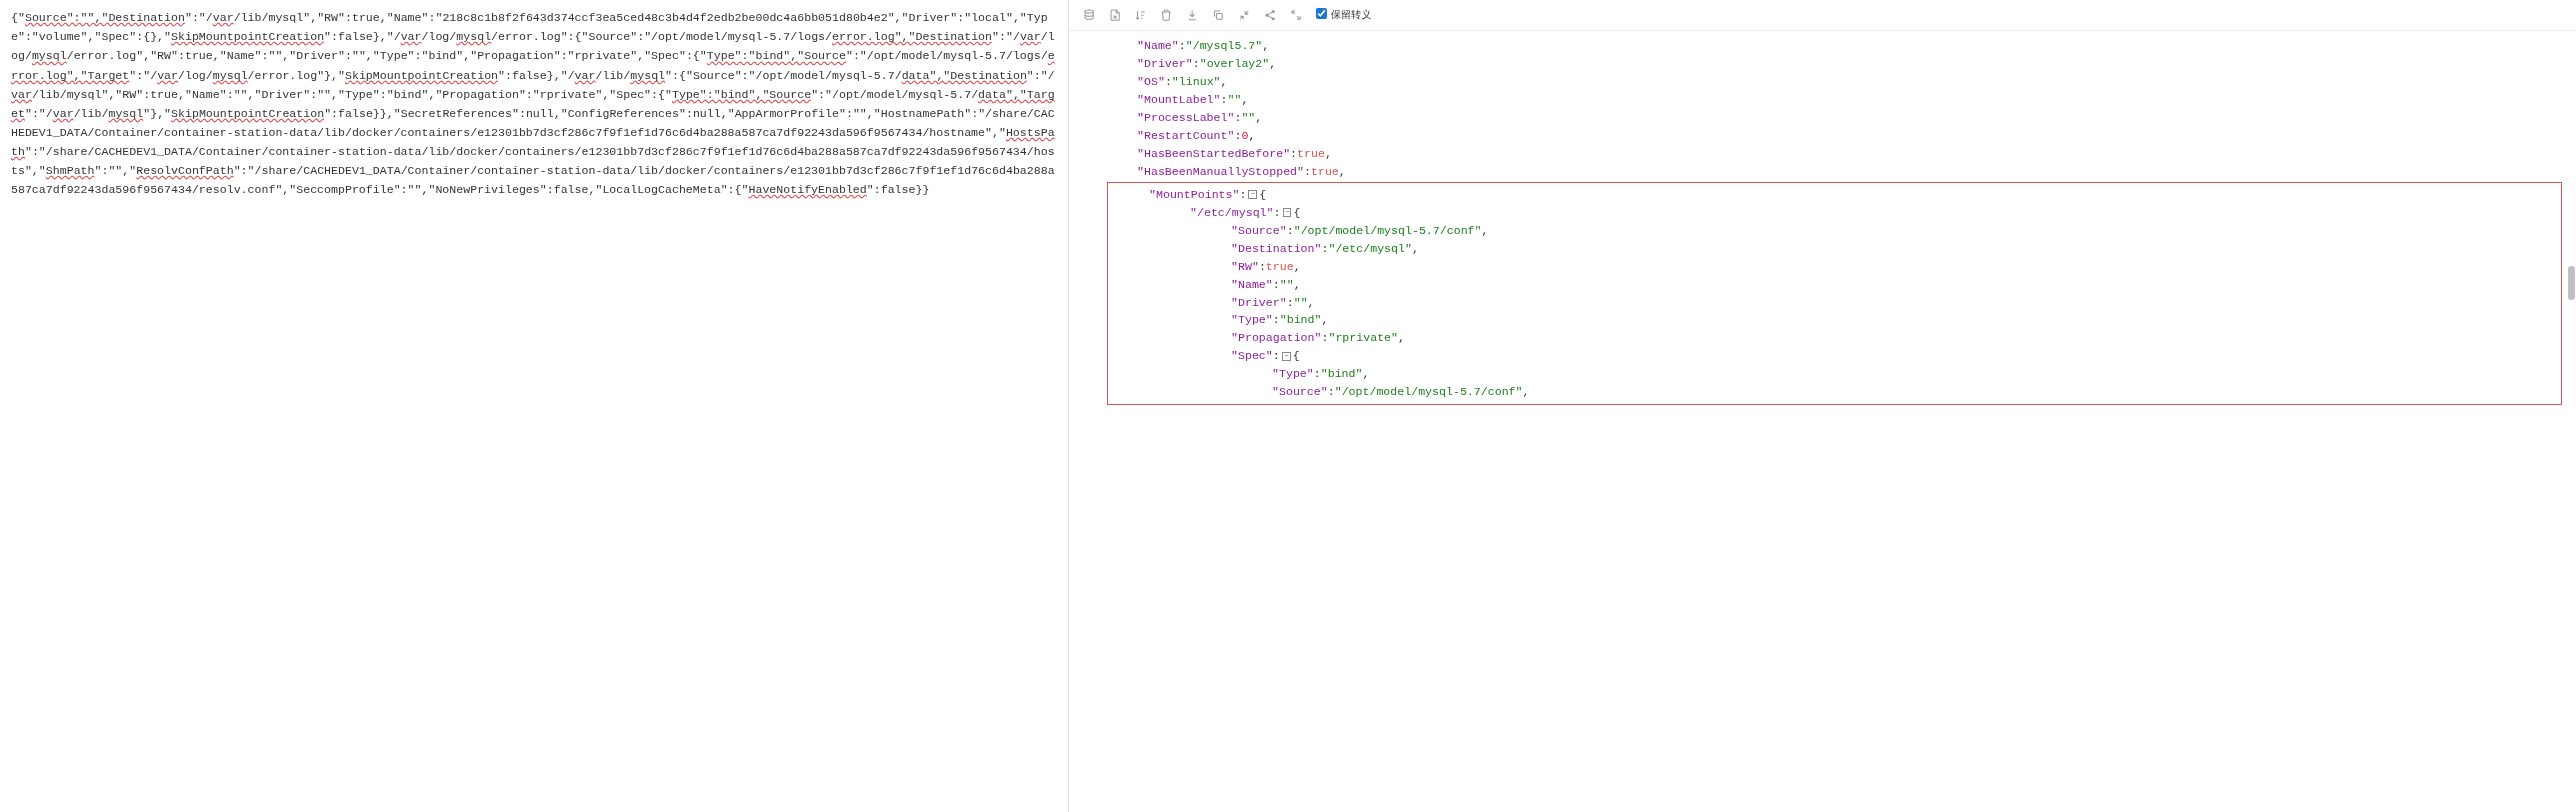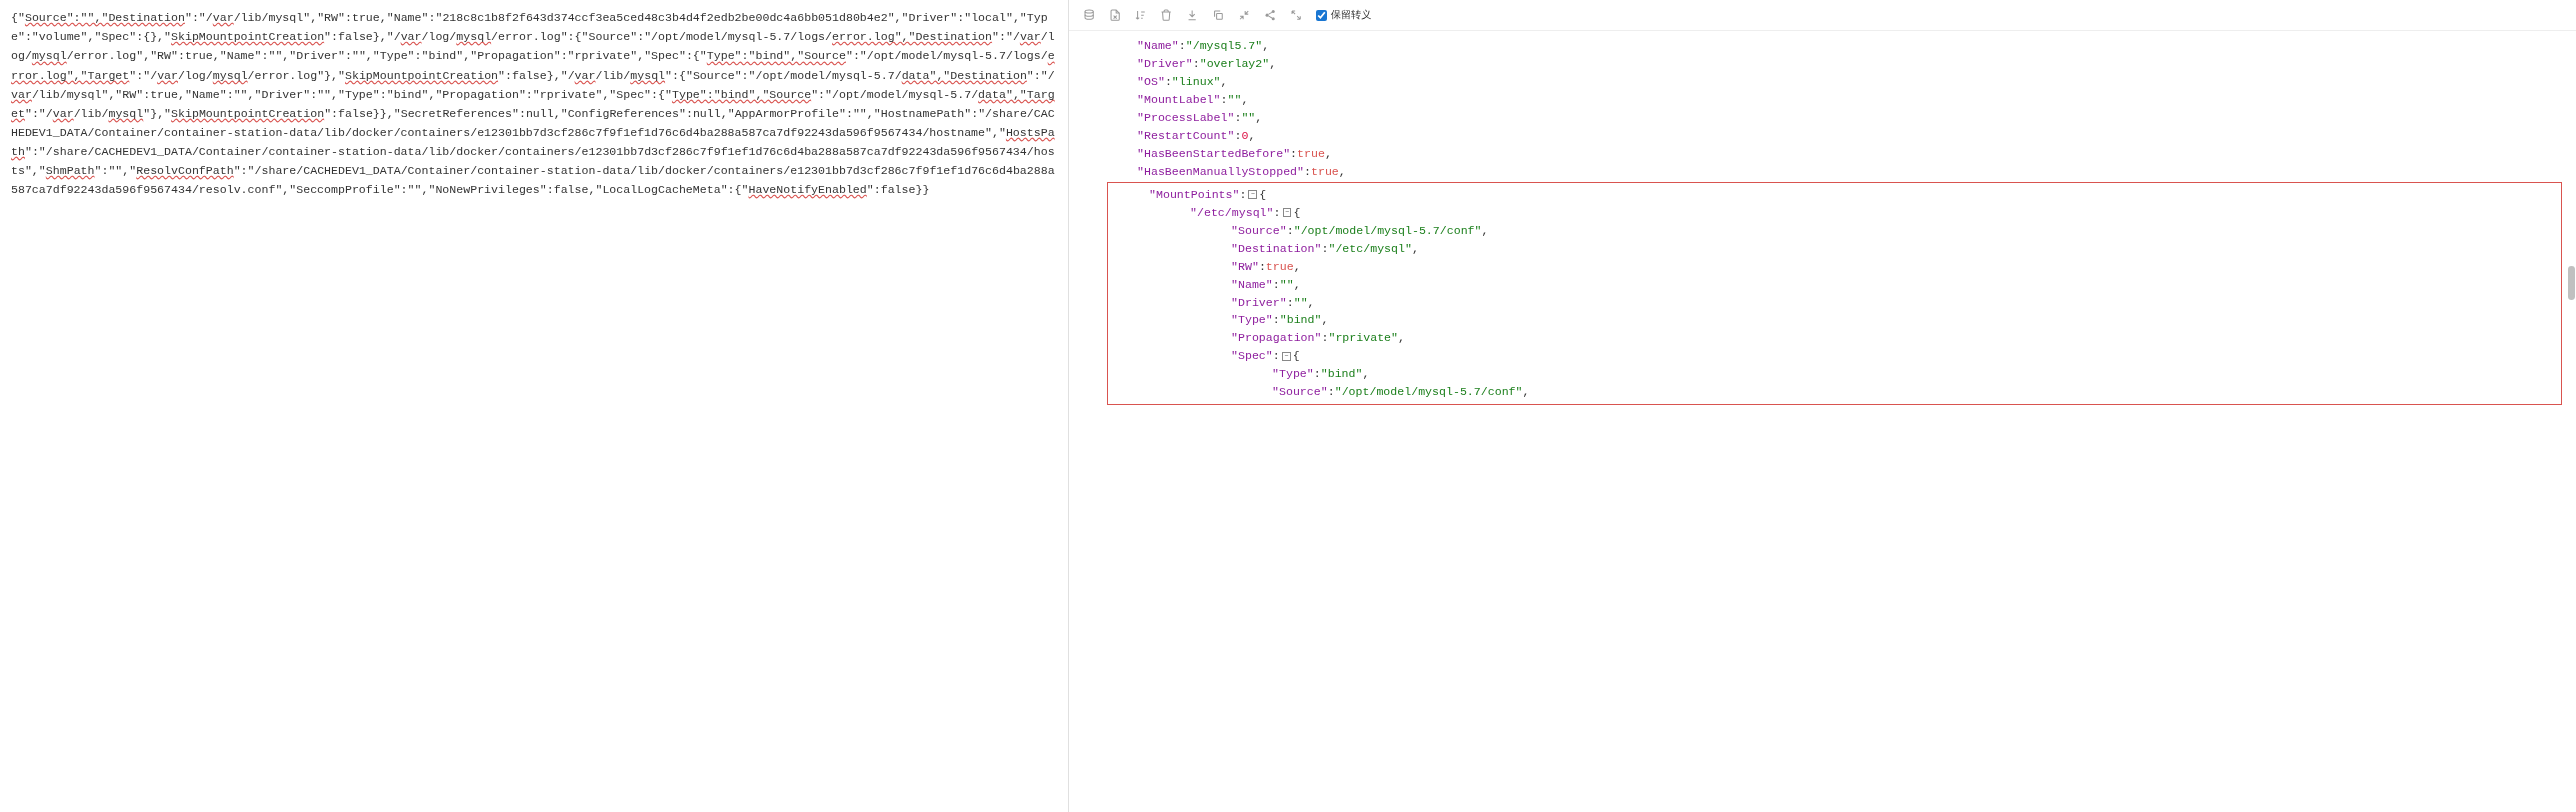--- a/index.html
+++ b/index.html
@@ -40,21 +40,21 @@
       height: 12.3px;
       color: #999;
       cursor: pointer;
       display: inline-flex;
       align-items: center;
       justify-content: center;
     }
     .tool-icon svg { width: 100%; height: 100%; }
     .checkbox-wrap {
       display: inline-flex;
-      align-items: center;
+      align-items: flex-start;
       gap: 4.1px;
       font-family: "Microsoft YaHei", sans-serif;
       font-size: 10.2px;
       color: #333;
       cursor: pointer;
     }
     .checkbox-wrap input { accent-color: #1976d2; width: 11px; height: 11px; }
     .json-view {
       flex: 1;
       overflow: auto;

